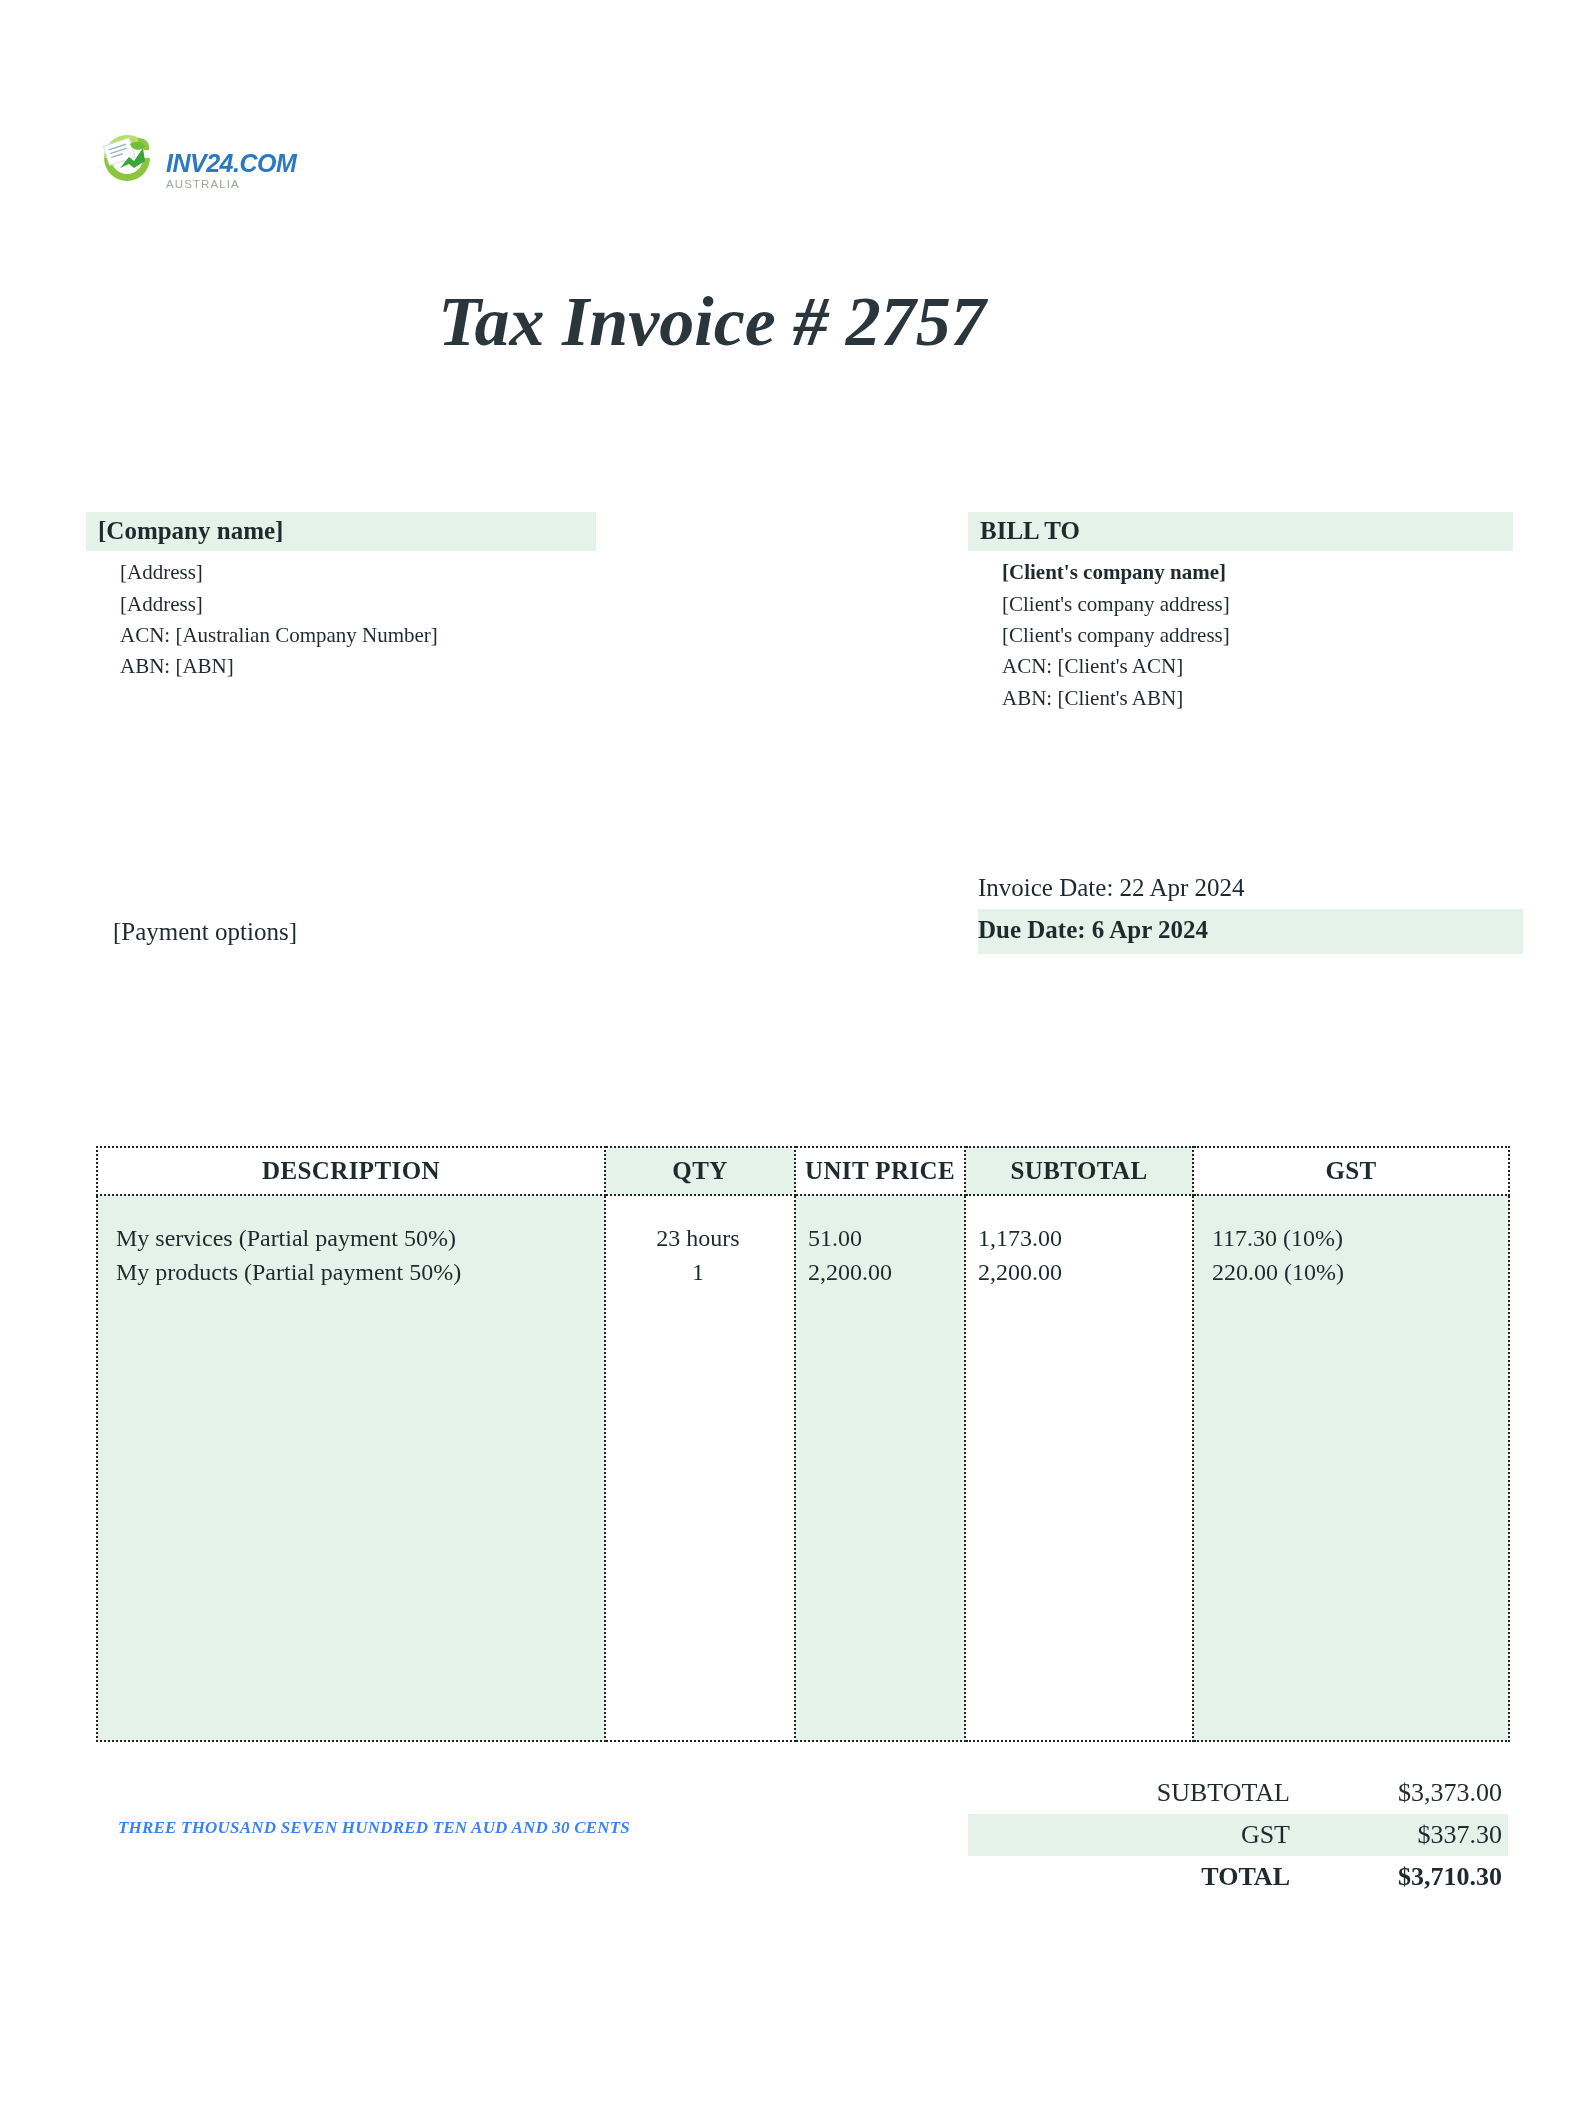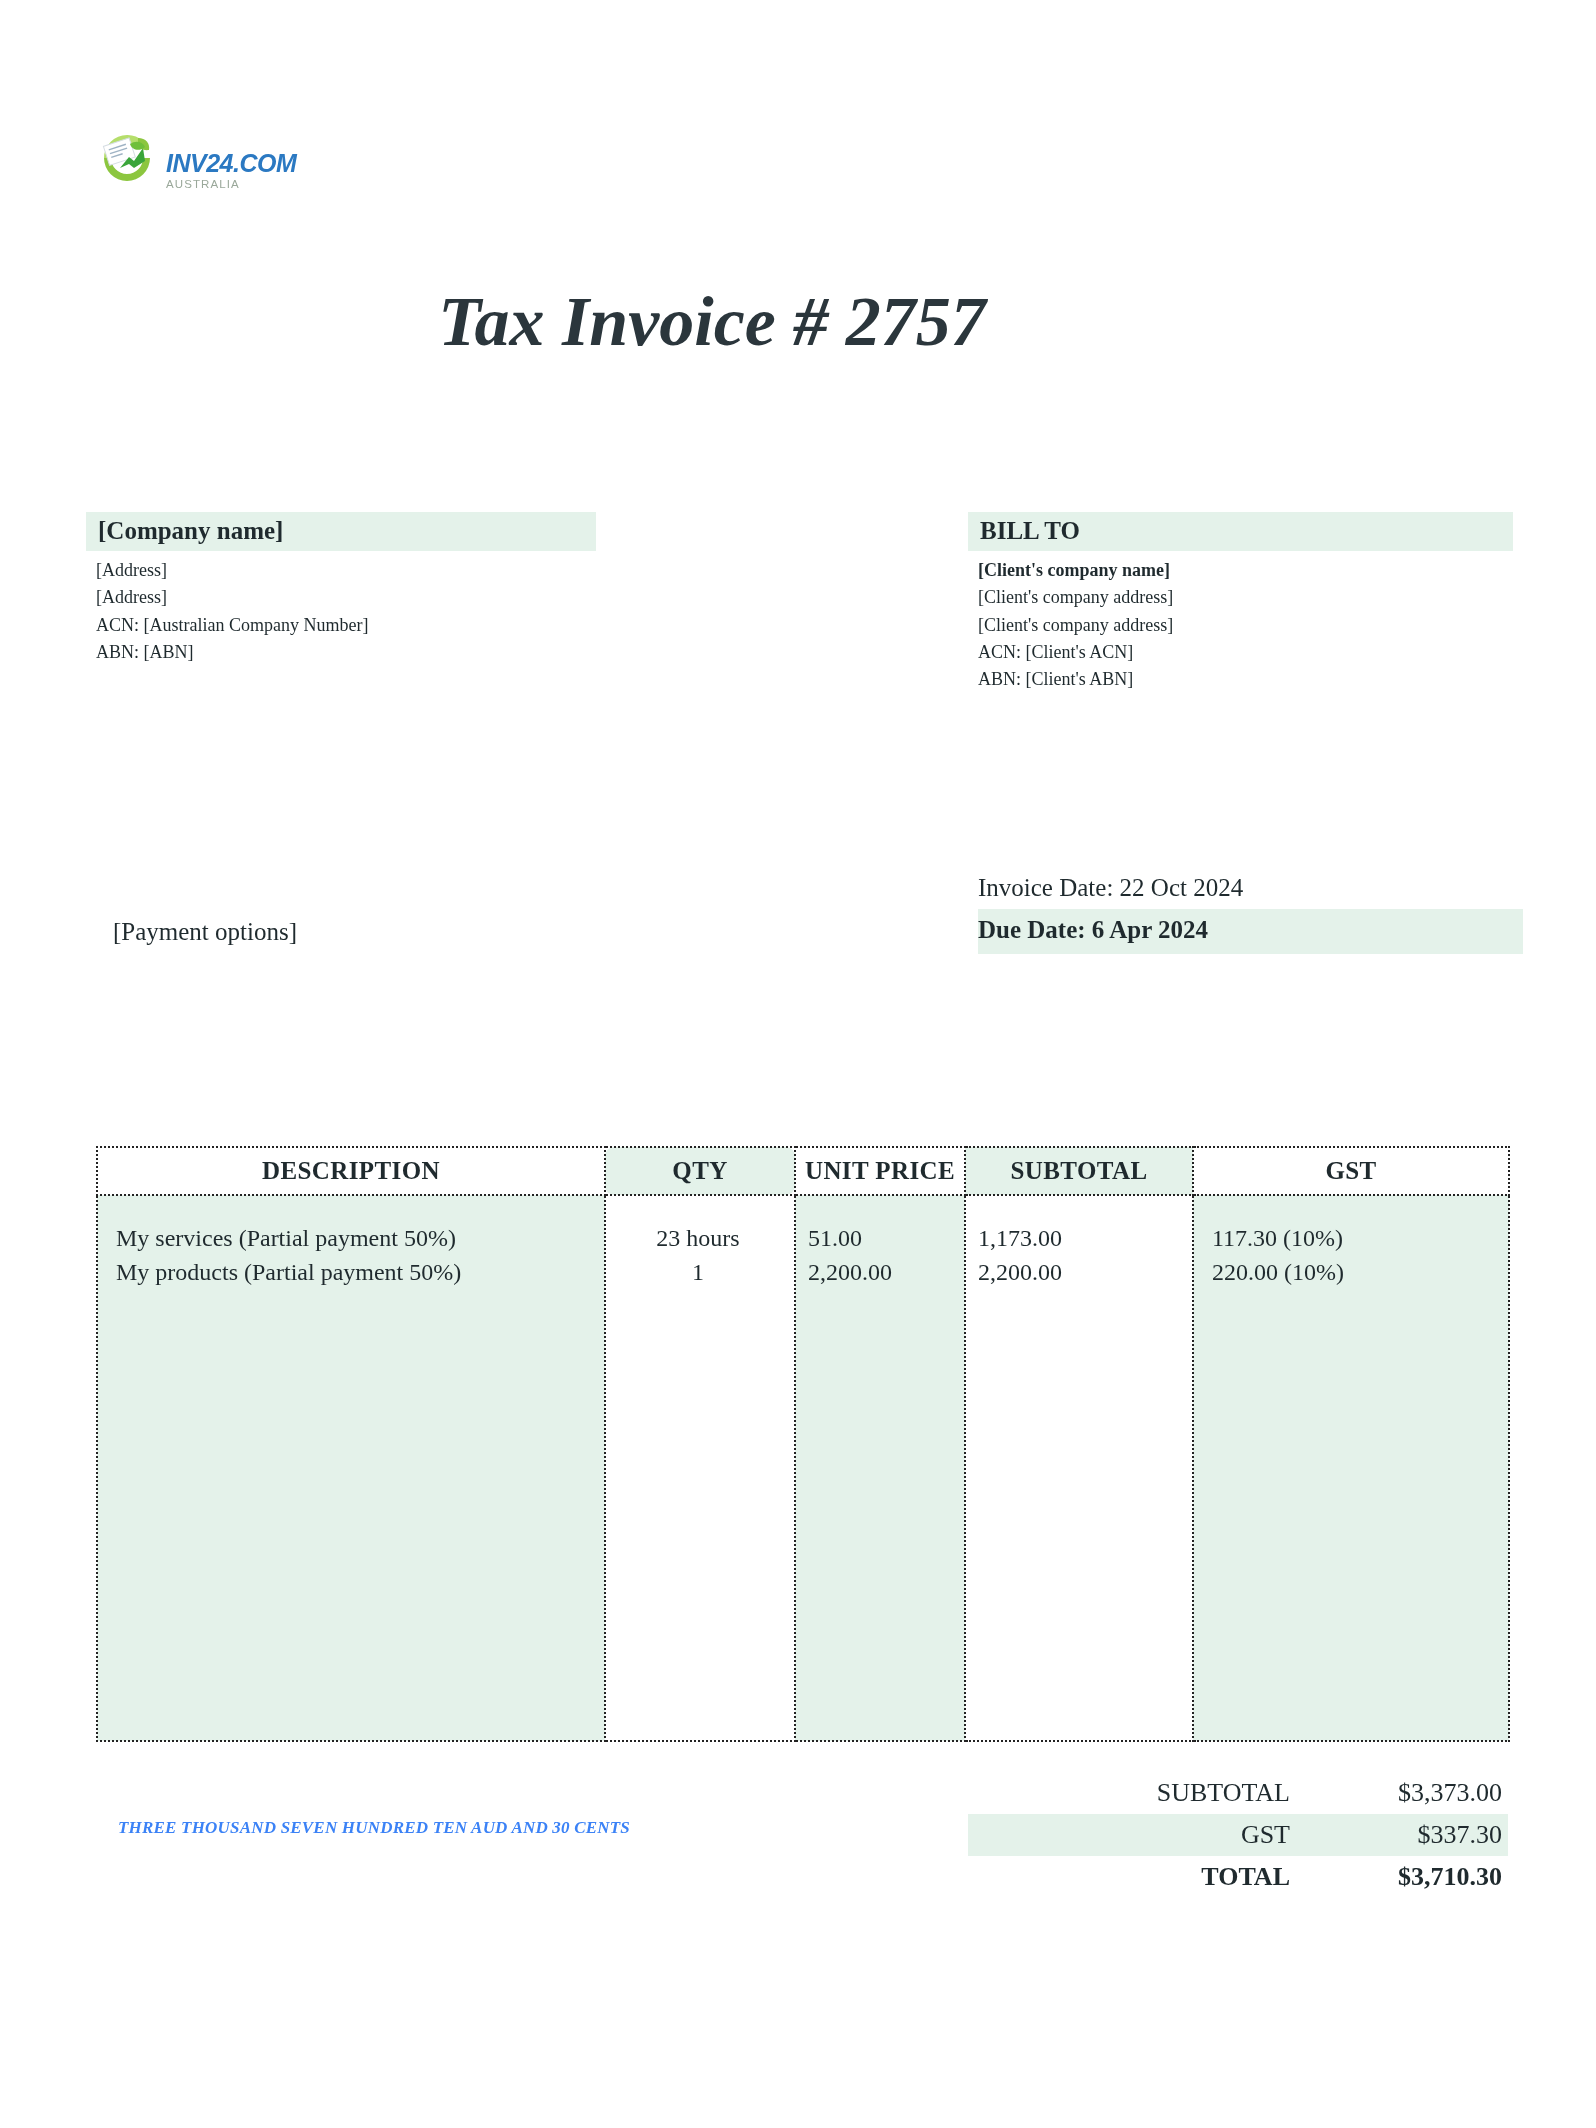--- a/index.html
+++ b/index.html
@@ -95,24 +95,25 @@
   }
   .party-left .band { width: 510px; }
   .party-right .band { width: 545px; }
   .hdr-name {
     font-size: 25px;
     font-weight: bold;
     color: #1f2a2e;
     line-height: 1.25;
   }
   .party-line {
-    font-size: 18px;
+    font-size: 21px;
     line-height: 1.4;
     padding-left: 0px;
     white-space: nowrap;
+    margin-left: 24px;
   }
   .party-left .party-line,
   .party-right .party-line { margin-top: 2px; }
   .party-lines { margin-top: 7px; }
 
   
   .dates {
     position: absolute;
     left: 978px;
     top: 870px;
@@ -261,21 +262,21 @@
     <div class="party-lines">
       <div class="party-line" style="font-weight:bold;">[Client's company name]</div>
       <div class="party-line">[Client's company address]</div>
       <div class="party-line">[Client's company address]</div>
       <div class="party-line">ACN: [Client's ACN]</div>
       <div class="party-line">ABN: [Client's ABN]</div>
     </div>
   </div>
 
   <div class="dates">
-    <div class="date-line">Invoice Date: 22 Oct 2024</div>
+    <div class="date-line">Invoice Date: 22 Apr 2024</div>
     <div class="date-line date-due">Due Date: 6 Apr 2024</div>
   </div>
 
   <div class="payment-options">[Payment options]</div>
 
   <table class="items">
     <thead>
       <tr>
         <th class="c-desc bg-white">DESCRIPTION</th>
         <th class="c-qty bg-green">QTY</th>

